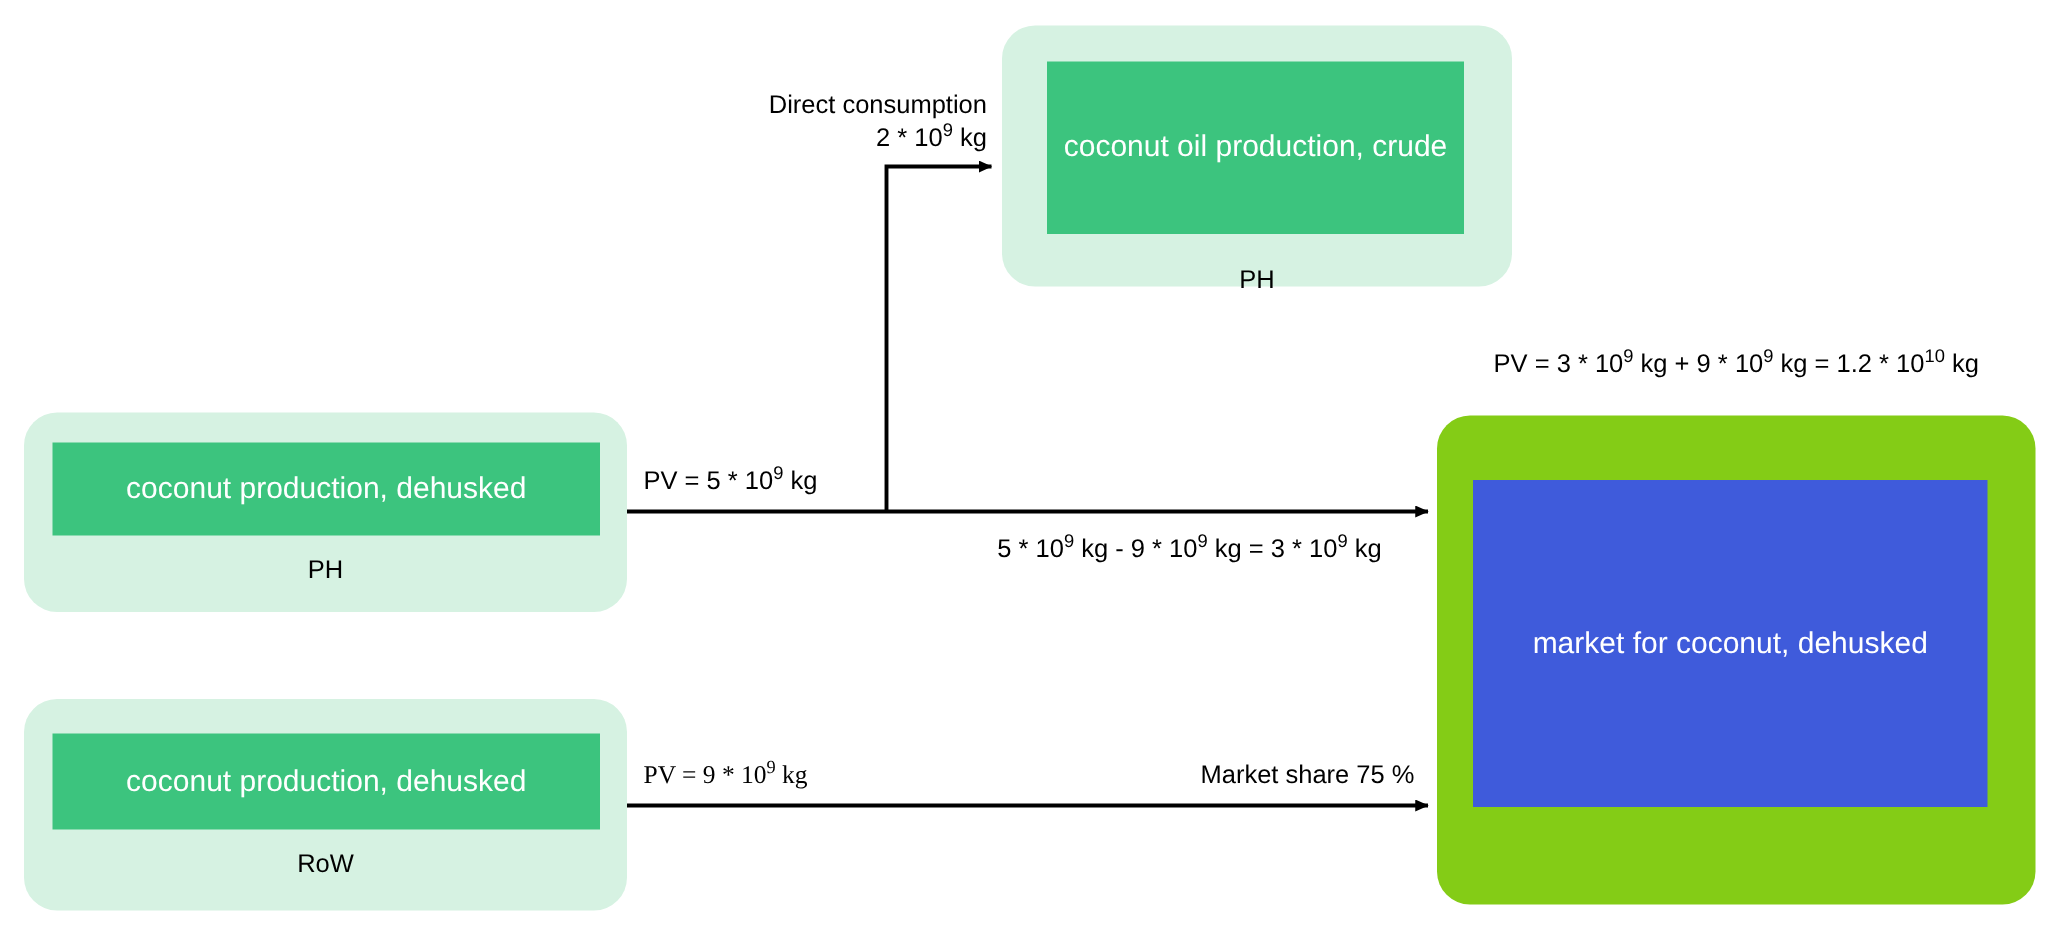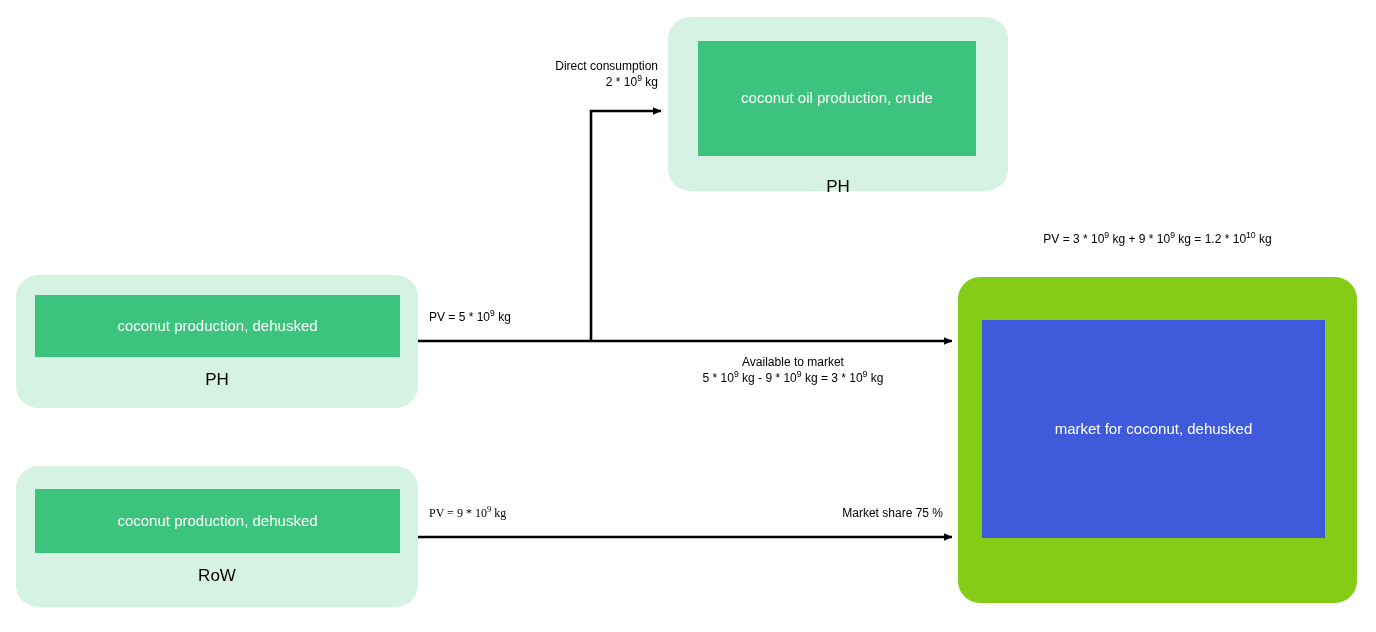--- a/index.html
+++ b/index.html
@@ -33,21 +33,21 @@
   .node.blue   { background: #84cc16; }
 
   .node-inner {
     position: absolute;
     box-sizing: border-box;
     display: flex;
     align-items: center;
     justify-content: center;
     text-align: center;
     color: #ffffff;
-    font-size: 15px;
+    font-size: 20px;
     line-height: 1.35;
     padding: 4px 2px;
   }
   .node-inner.green { background: #3cc47e; }
   .node-inner.blue  { background: #3f5bdb; }
 
   .node-geo {
     position: absolute;
     width: 100%;
     text-align: center;
@@ -62,21 +62,21 @@
     top: 0;
     width: 1376px;
     height: 632px;
     overflow: visible;
     pointer-events: none;
   }
 
   
   .lbl {
     position: absolute;
-    font-size: 12px;
+    font-size: 17px;
     line-height: 1.3;
     color: #000000;
     white-space: nowrap;
   }
   .lbl.right  { text-align: right; }
   .lbl.center { text-align: center; }
   .lbl.left   { text-align: left; }
 
   sup {
     font-size: 0.72em;
@@ -124,21 +124,20 @@
 
   <div class="lbl right" style="left:398px; top:59px; width:260px;">
     <div>Direct consumption</div>
     <div><span>2 * 10</span><sup>9</sup><span> kg</span></div>
   </div>
 
   <div class="lbl left" style="left:429px; top:310px;"><span>PV = 5 * 10</span><sup>9</sup><span> kg</span></div>
 
 
   <div class="lbl center" style="left:643px; top:355px; width:300px;">
-    <div>Available to market</div>
     <div><span>5 * 10</span><sup>9</sup><span> kg - 9 * 10</span><sup>9</sup><span> kg = 3 * 10</span><sup>9</sup><span> kg</span></div>
   </div>
 
   <div class="lbl left" style="left:429px; top:506px;font-family:Liberation Serif, serif;"><span>PV = 9 * 10</span><sup>9</sup><span> kg</span></div>
 
   <div class="lbl right" style="left:700px; top:506px; width:243px;">Market share 75 %</div>
 
   <div class="lbl center" style="left:958px; top:232px; width:399px;"><span>PV = 3 * 10</span><sup>9</sup><span> kg + 9 * 10</span><sup>9</sup><span> kg = 1.2 * 10</span><sup>10</sup><span> kg</span></div>
 
 </div>

